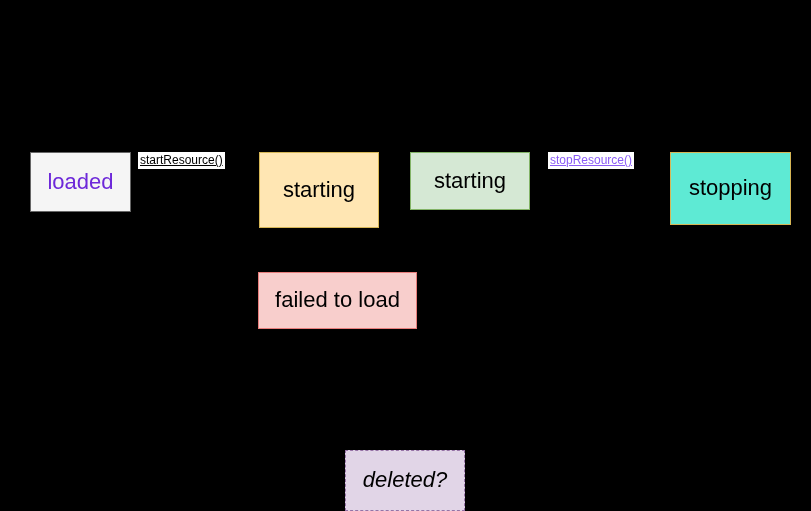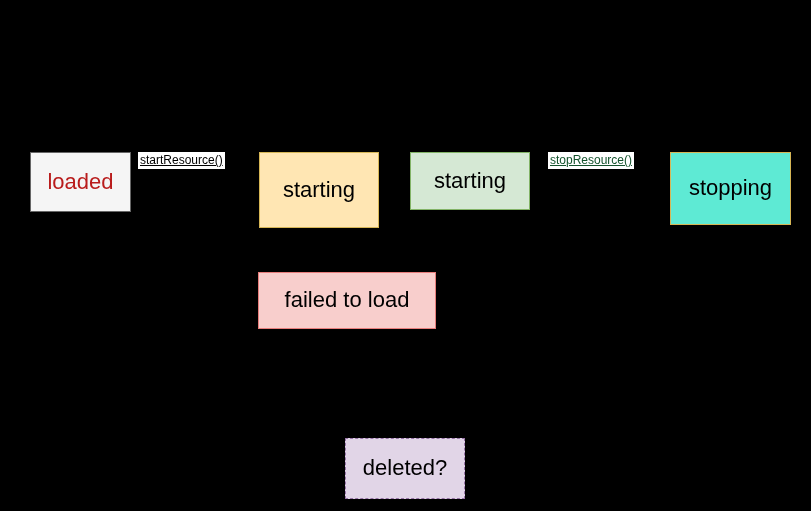--- a/index.html
+++ b/index.html
@@ -47,45 +47,45 @@
     white-space: nowrap;
     text-align: center;
     text-decoration: underline;
   }
 </style>
 </head>
 <body style="background: rgb(0, 0, 0);">
 
 <div id="canvas" style="background: rgb(0, 0, 0);">
 
-  <div class="node" style="left: 30px; top: 152px; width: 101px; height: 60px; background: rgb(245, 245, 245); border: 1px solid rgb(102, 102, 102); color: #b91c1c; font-size: 22px;">
+  <div class="node" style="left: 30px; top: 152px; width: 101px; height: 60px; background: rgb(245, 245, 245); border: 1px solid rgb(102, 102, 102); color: #6d28d9; font-size: 22px;">
     <span class="node-label">loaded</span>
   </div>
 
   <div class="edge-label" style="left: 138px; top: 152px; background: rgb(255, 255, 255); color: rgb(0, 0, 0); font-size: 12px;">
     <span>startResource()</span>
   </div>
 
   <div class="node" style="left: 259px; top: 152px; width: 120px; height: 76px; background: rgb(255, 230, 179); border: 1px solid rgb(214, 182, 86); color: rgb(0, 0, 0); font-size: 22px;">
     <span class="node-label">starting</span>
   </div>
 
   <div class="node" style="left: 410px; top: 152px; width: 120px; height: 58px; background: rgb(213, 232, 212); border: 1px solid rgb(130, 179, 102); color: rgb(0, 0, 0); font-size: 22px;">
     <span class="node-label">starting</span>
   </div>
 
-  <div class="edge-label" style="left: 548px; top: 152px; background: rgb(255, 255, 255); color: #14532d; font-size: 12px;">
+  <div class="edge-label" style="left: 548px; top: 152px; background: rgb(255, 255, 255); color: #8b5cf6; font-size: 12px;">
     <span>stopResource()</span>
   </div>
 
   <div class="node" style="left: 670px; top: 152px; width: 121px; height: 73px; background: #5eead4; border: 1px solid rgb(214, 182, 86); color: rgb(0, 0, 0); font-size: 22px;">
     <span class="node-label">stopping</span>
   </div>
 
-  <div class="node" style="left: 258px; top: 272px; width: 178px; height: 57px; background: rgb(248, 206, 204); border: 1px solid rgb(232, 125, 123); color: rgb(0, 0, 0); font-size: 22px;">
+  <div class="node" style="left: 258px; top: 272px; width: 159px; height: 57px; background: rgb(248, 206, 204); border: 1px solid rgb(232, 125, 123); color: rgb(0, 0, 0); font-size: 22px;">
     <span class="node-label">failed to load</span>
   </div>
 
-  <div class="node" style="left: 345px; top: 438px; width: 120px; height: 61px; background: rgb(225, 213, 231); border: 1px dashed rgb(150, 115, 166); color: rgb(0, 0, 0); font-size: 22px;">
+  <div class="node" style="left: 345px; top: 450px; width: 120px; height: 61px; background: rgb(225, 213, 231); border: 1px dashed rgb(150, 115, 166); color: rgb(0, 0, 0); font-size: 22px; font-style: italic;">
     <span class="node-label">deleted?</span>
   </div>
 
 </div>
 
 </body></html>

